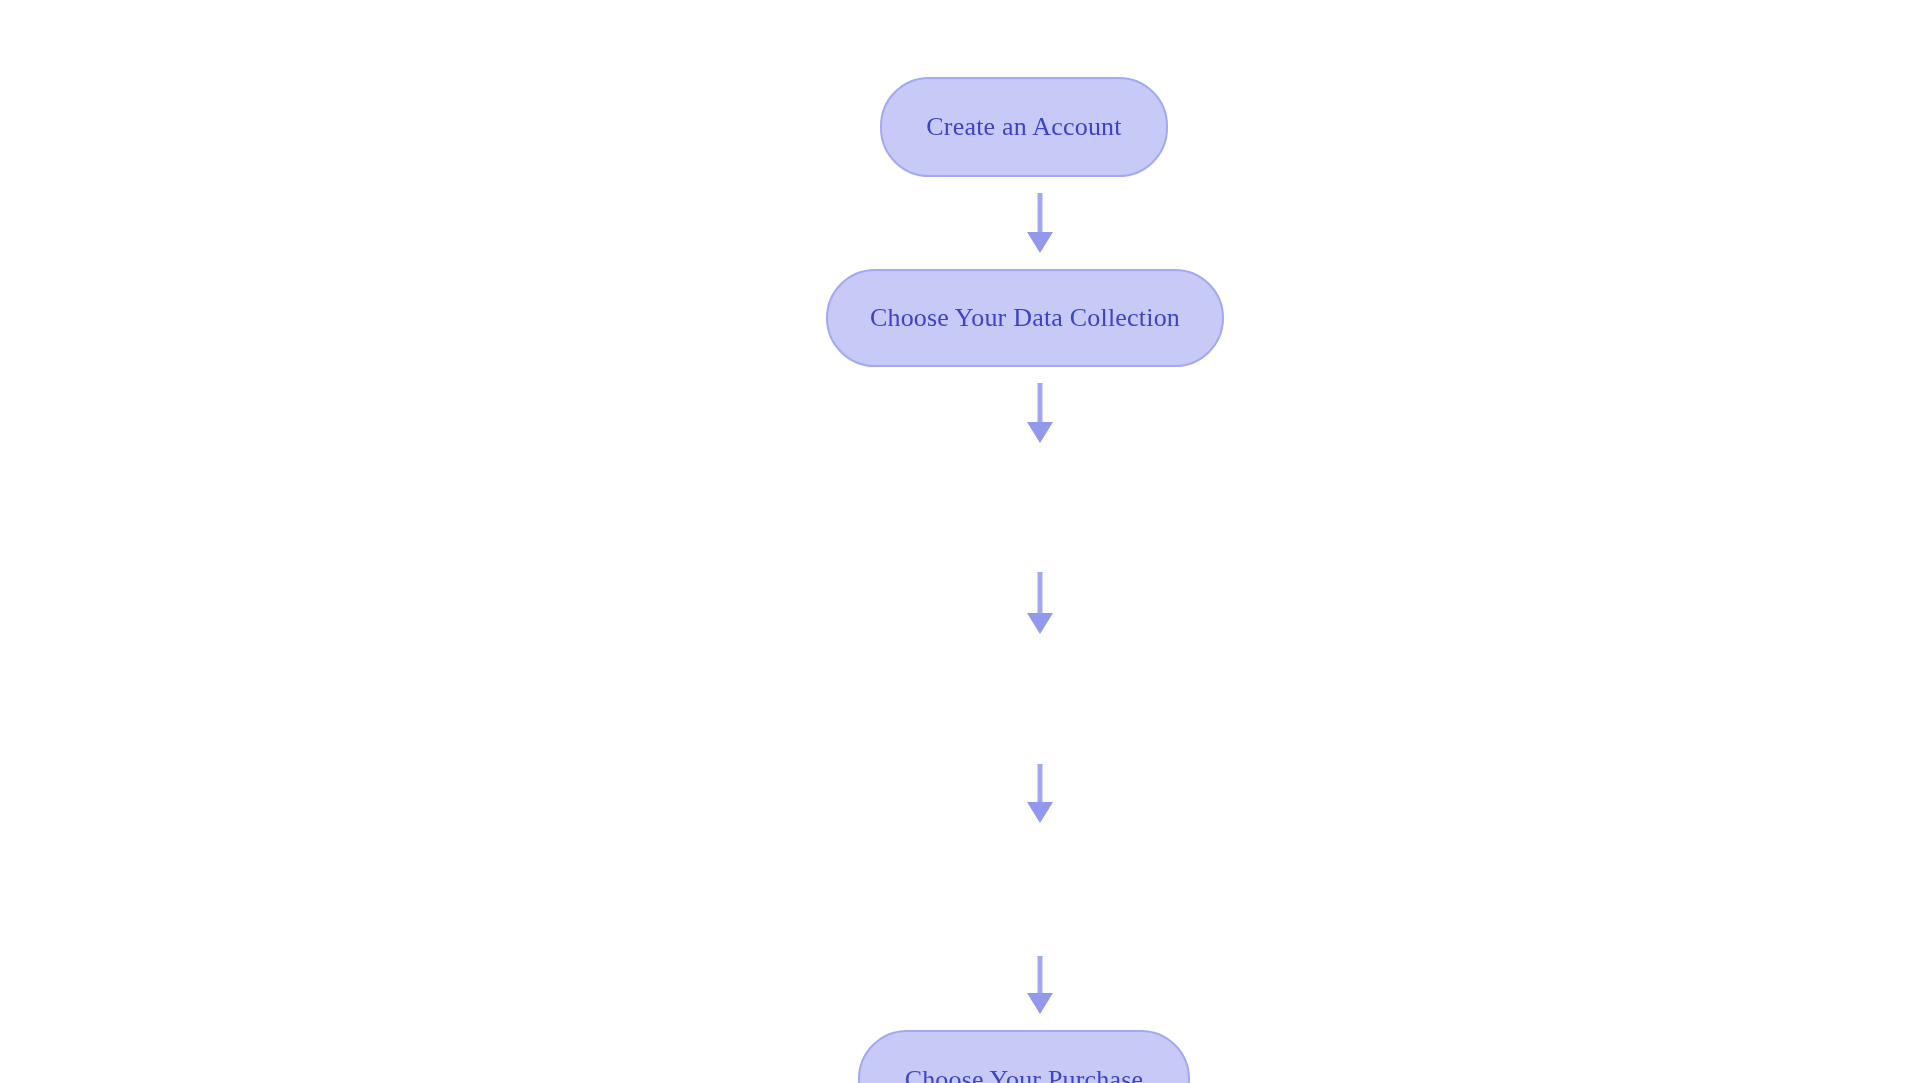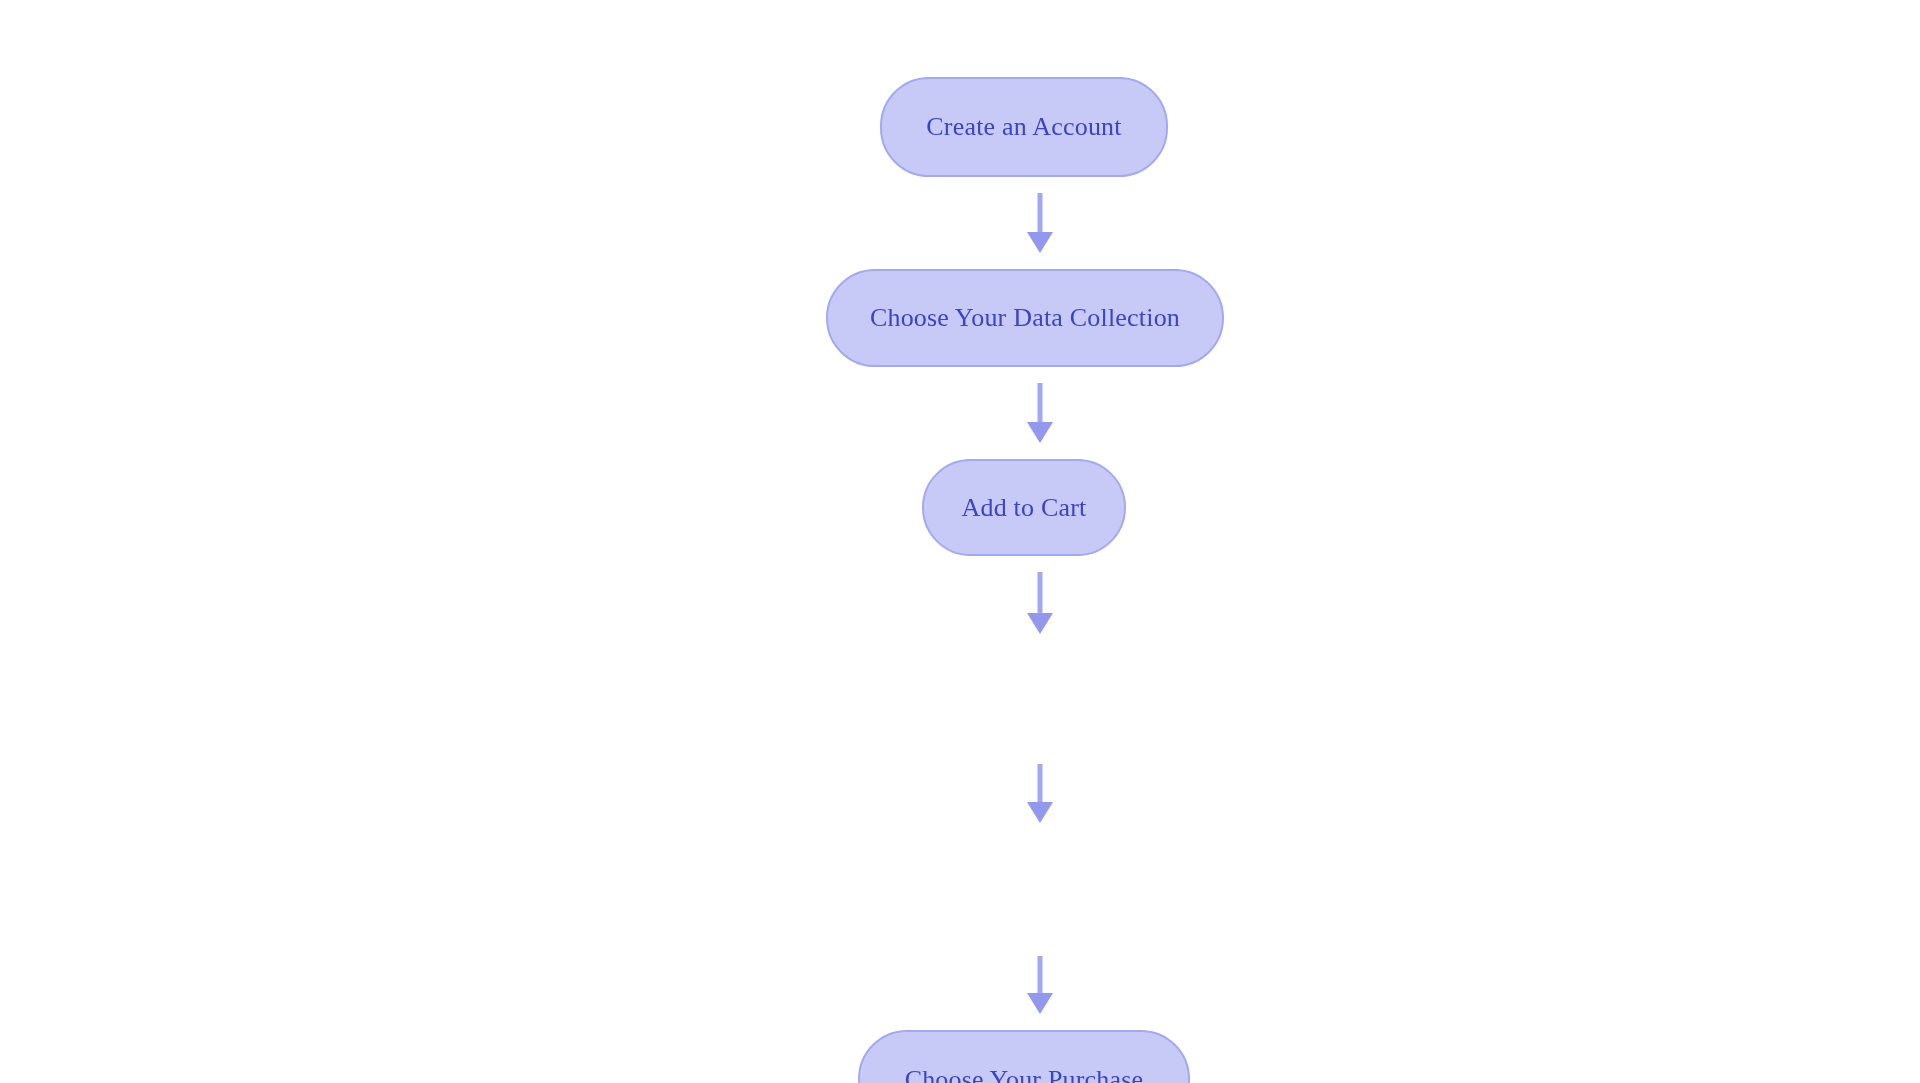--- a/index.html
+++ b/index.html
@@ -93,23 +93,20 @@
 
   <div class="node n2">
     <span>Choose Your Data Collection</span>
   </div>
 
   <div class="arrow a2">
     <div class="shaft"></div>
     <div class="head"></div>
   </div>
 
-  <div class="node n3">
-    <span>Add to Cart</span>
-  </div>
 
   <div class="arrow a3">
     <div class="shaft"></div>
     <div class="head"></div>
   </div>
 
 
   <div class="arrow a4">
     <div class="shaft"></div>
     <div class="head"></div>

